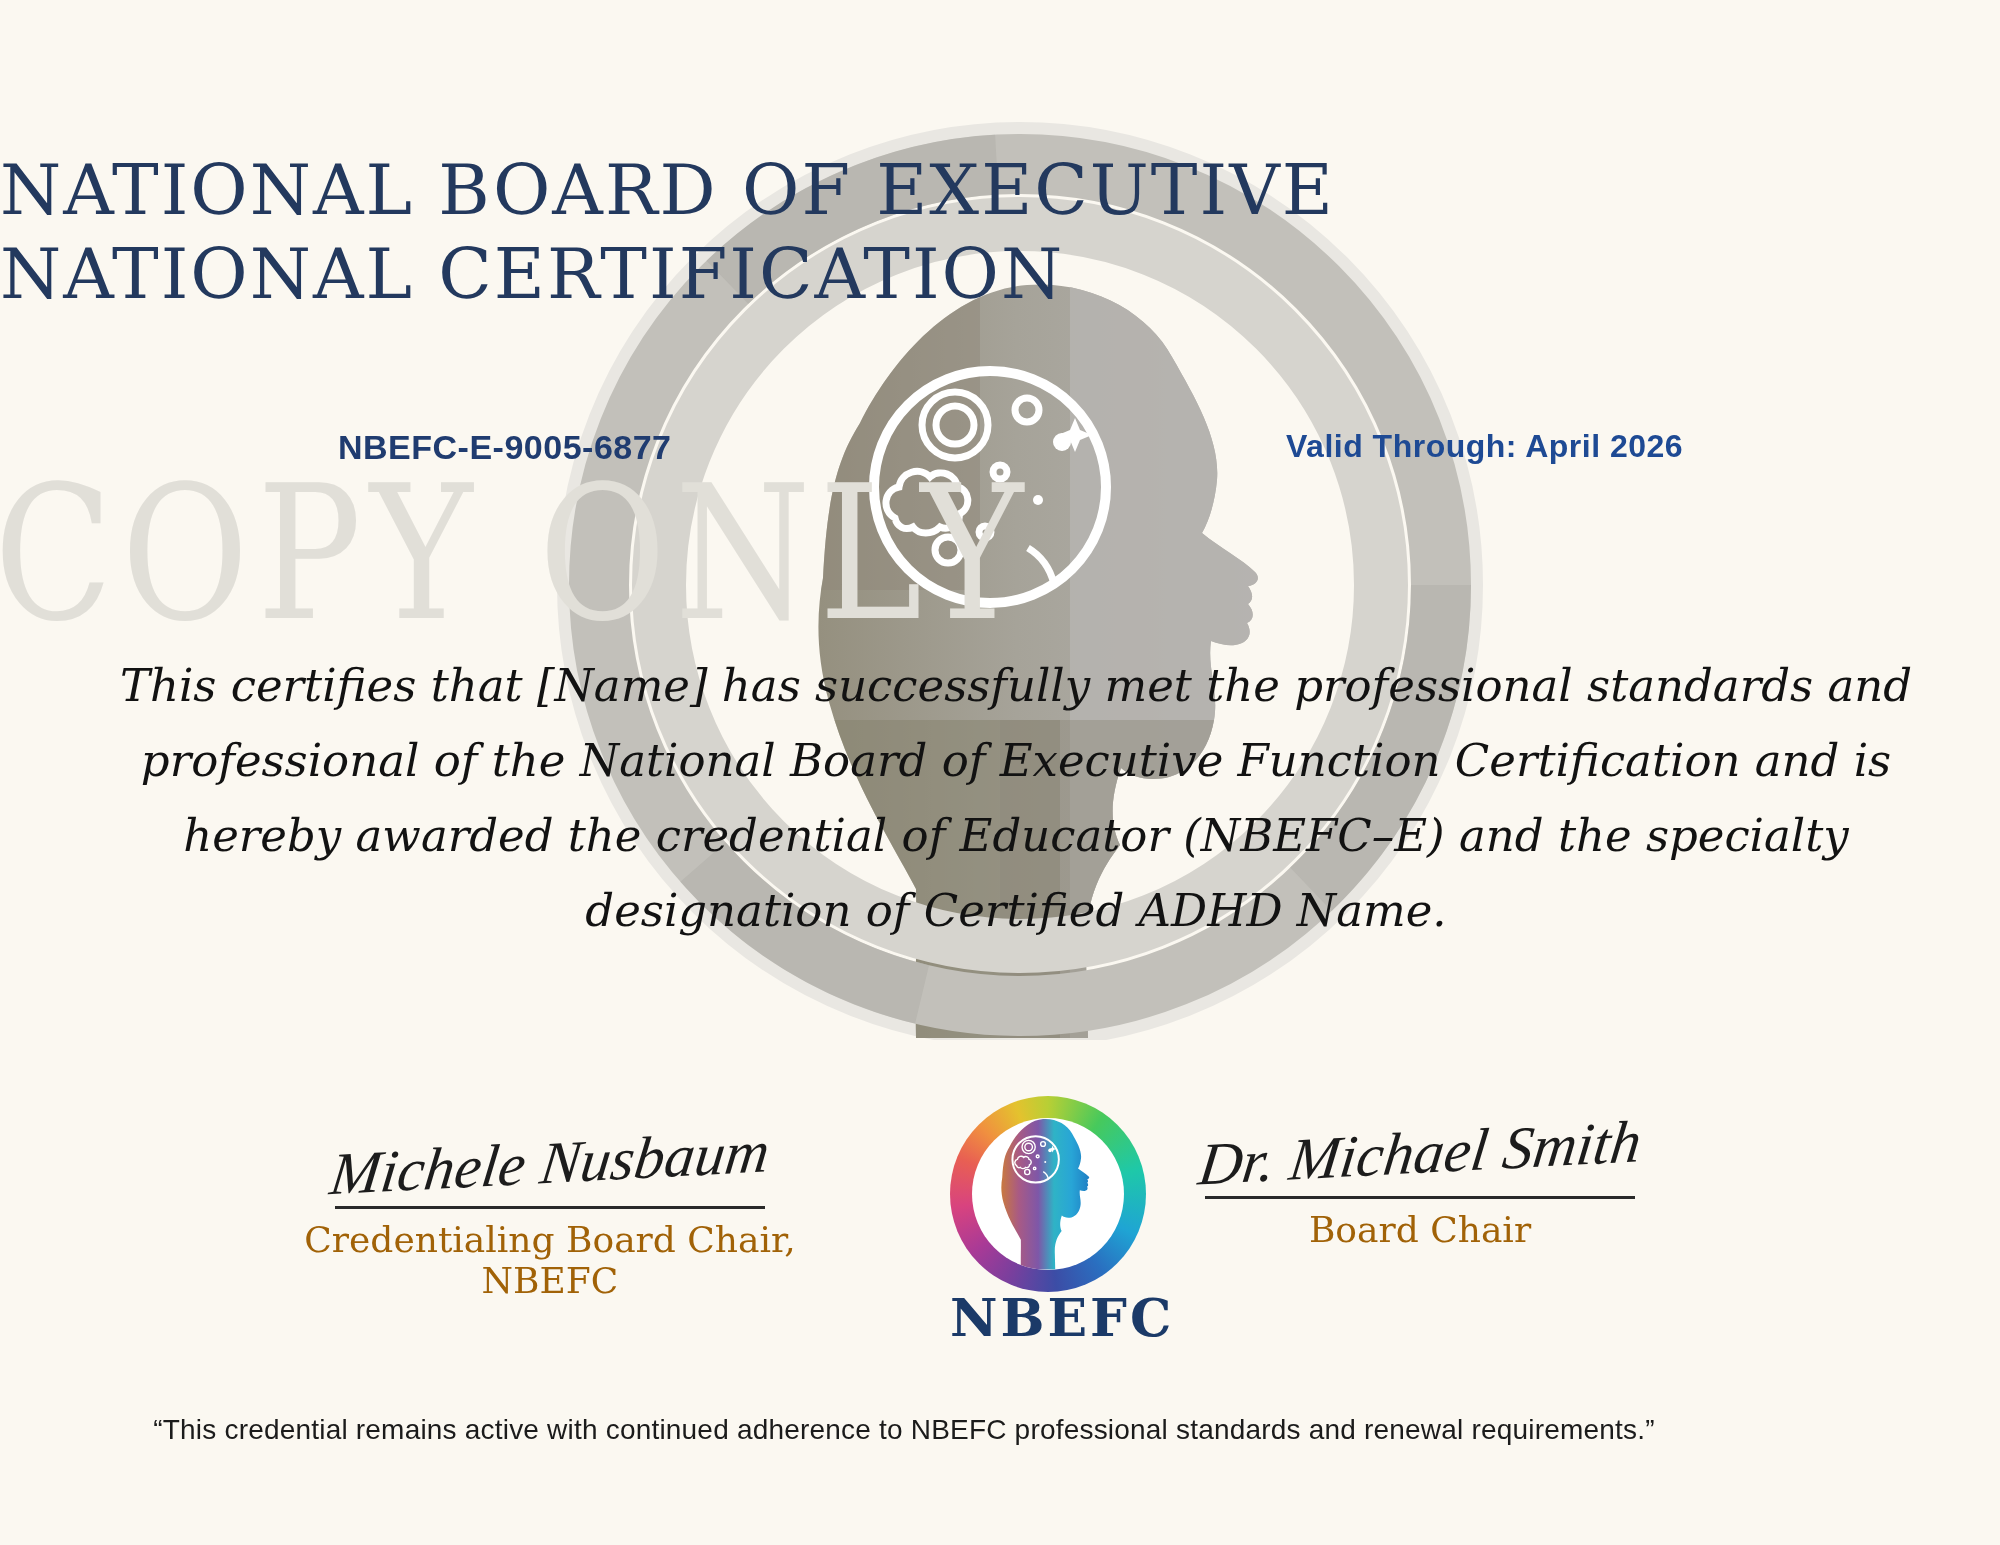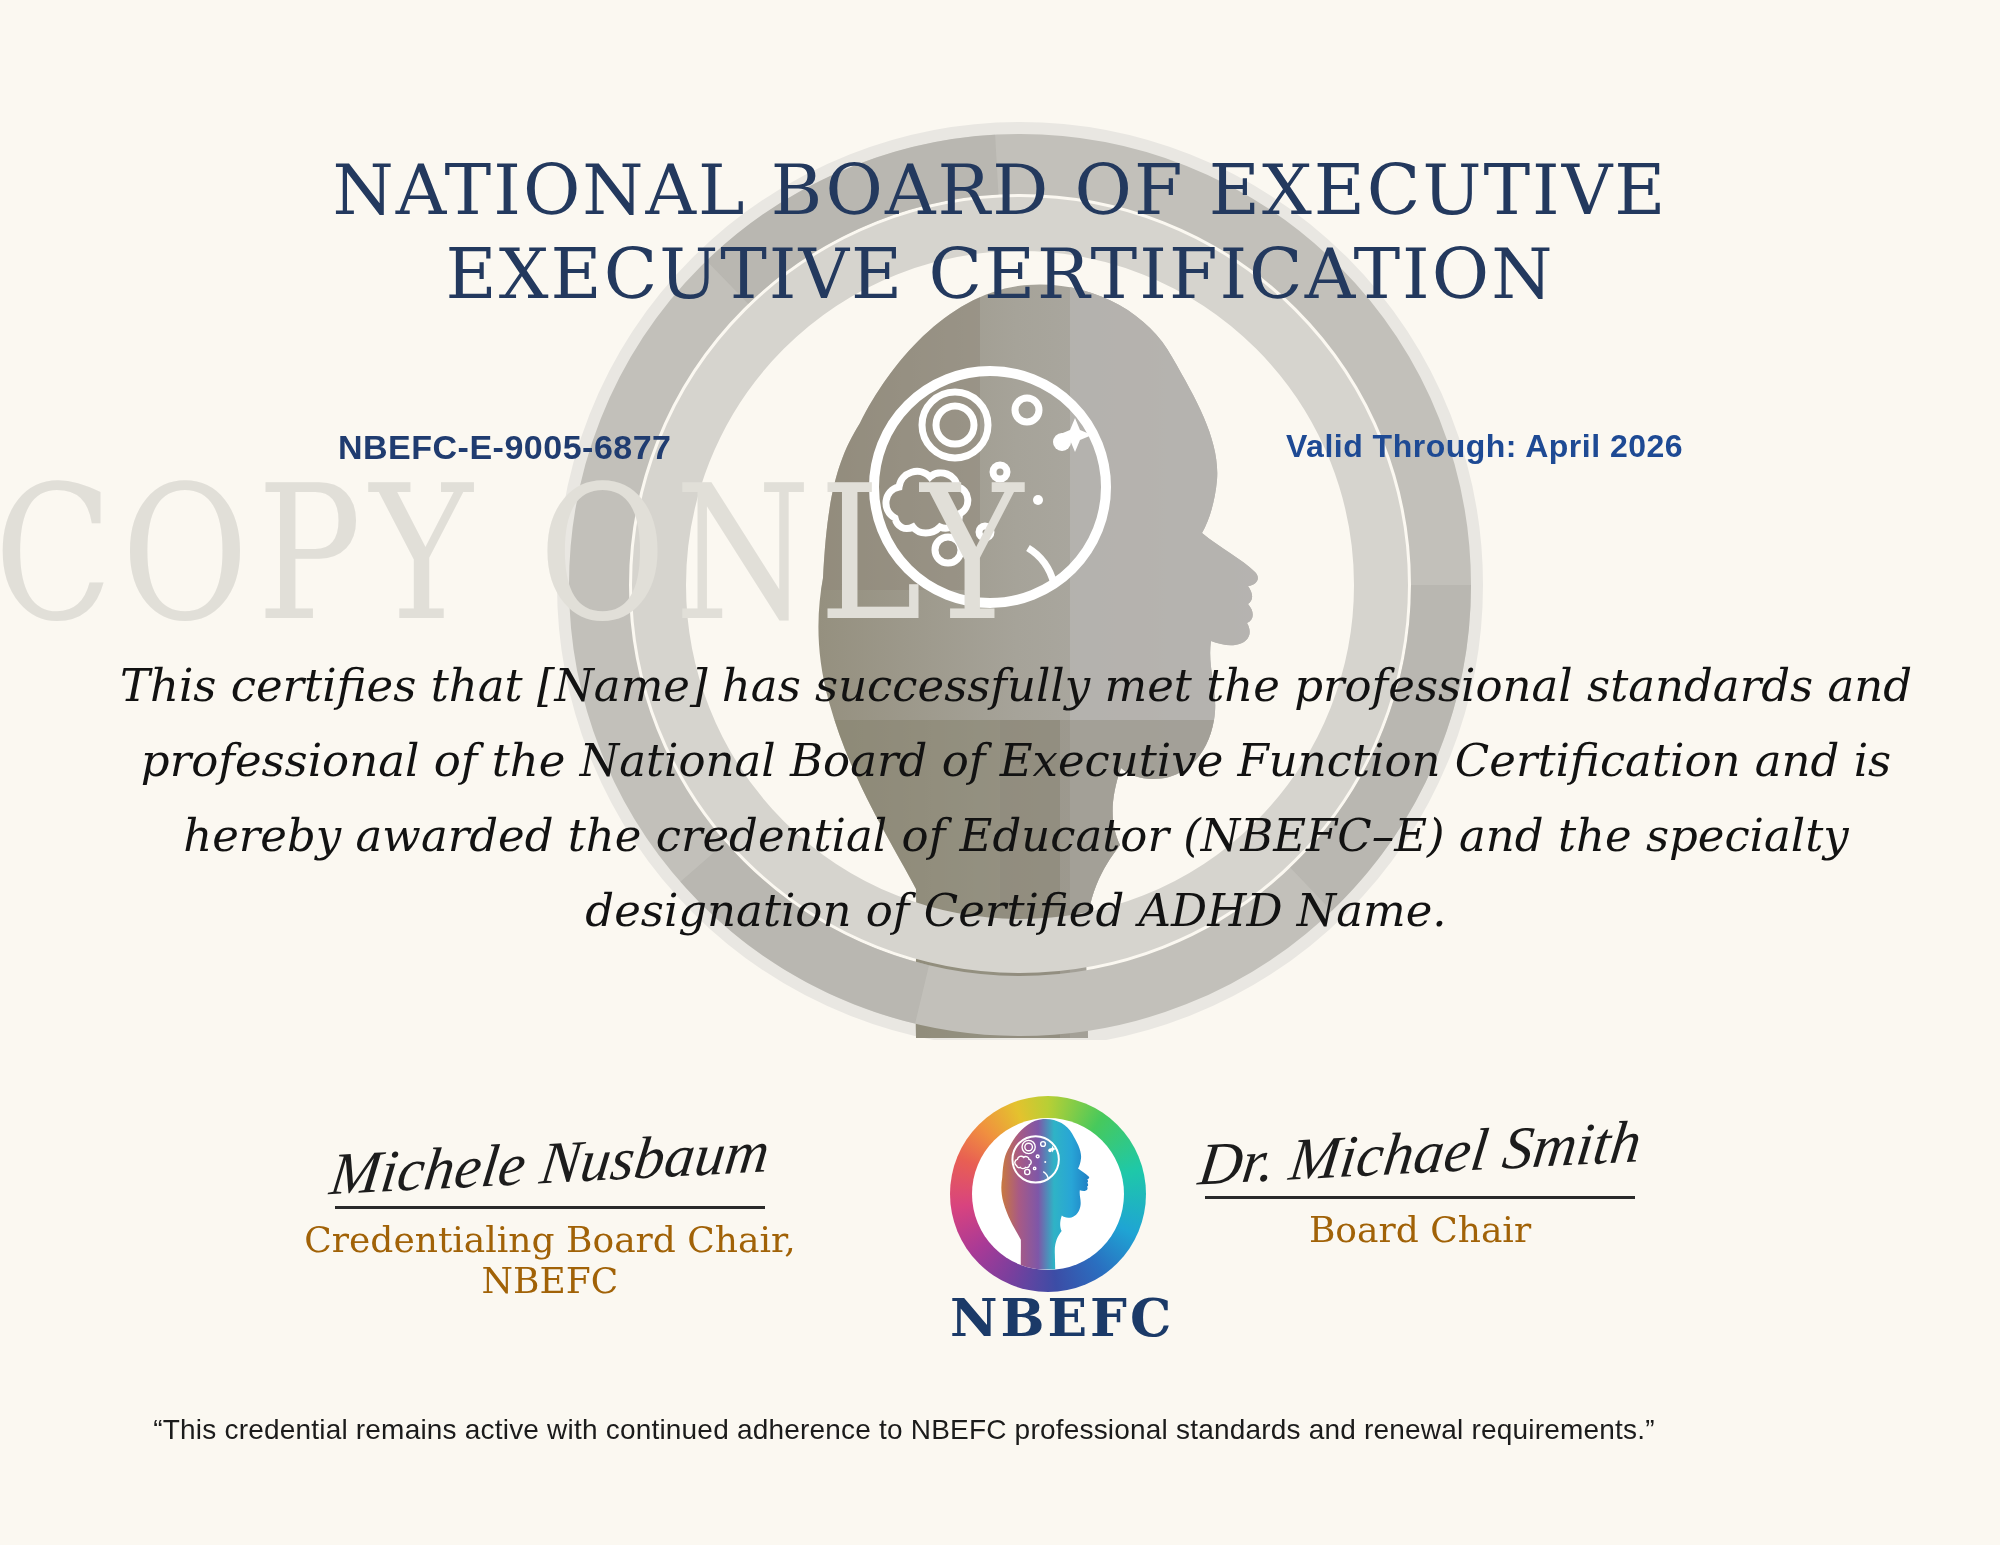--- a/index.html
+++ b/index.html
@@ -20,21 +20,21 @@
     font-size:185px;line-height:1;
     letter-spacing:10px;
     color:#e1dfd8;
     white-space:nowrap;
     transform:scaleX(0.84);
     transform-origin:left top;
   }
   
   .title-block{
     position:absolute;top:148px;left:0;width:2000px;
-    text-align:center;
+    text-align:left;
     font-family:"DejaVu Serif", serif;
     font-size:70px;line-height:1.2;
     letter-spacing:2px;
     color:#23395e;
   }
   .meta-id{
     position:absolute;left:338px;top:428px;
     font-size:34px;font-weight:bold;color:#203c70;letter-spacing:.5px;
   }
   .meta-valid{
@@ -153,21 +153,21 @@
       <circle cx="490" cy="505" r="421" fill="none" stroke="#c2c0ba" stroke-width="60"></circle>
       <circle cx="490" cy="505" r="421" fill="none" stroke="#b0aea8" stroke-width="60" stroke-dasharray="340 420 260 640 300 700" opacity="0.5"></circle>
       <circle cx="490" cy="505" r="361" fill="none" stroke="#d6d4ce" stroke-width="54"></circle>
     </g>
   </svg>
 
   <div class="copy-watermark">COPY ONLY</div>
 
   <div class="title-block">
     <div>NATIONAL BOARD OF EXECUTIVE</div>
-    <div>EXECUTIVE CERTIFICATION</div>
+    <div>NATIONAL CERTIFICATION</div>
   </div>
 
   <div class="meta-id">NBEFC-E-9005-6877</div>
   <div class="meta-valid">Valid Through: April 2026</div>
 
   <div class="body-text">
     <div>This certifies that [Name] has successfully met the professional standards and</div>
     <div>professional of the National Board of Executive Function Certification and is</div>
     <div>hereby awarded the credential of Educator (NBEFC–E) and the specialty</div>
     <div>designation of Certified ADHD Name.</div>

